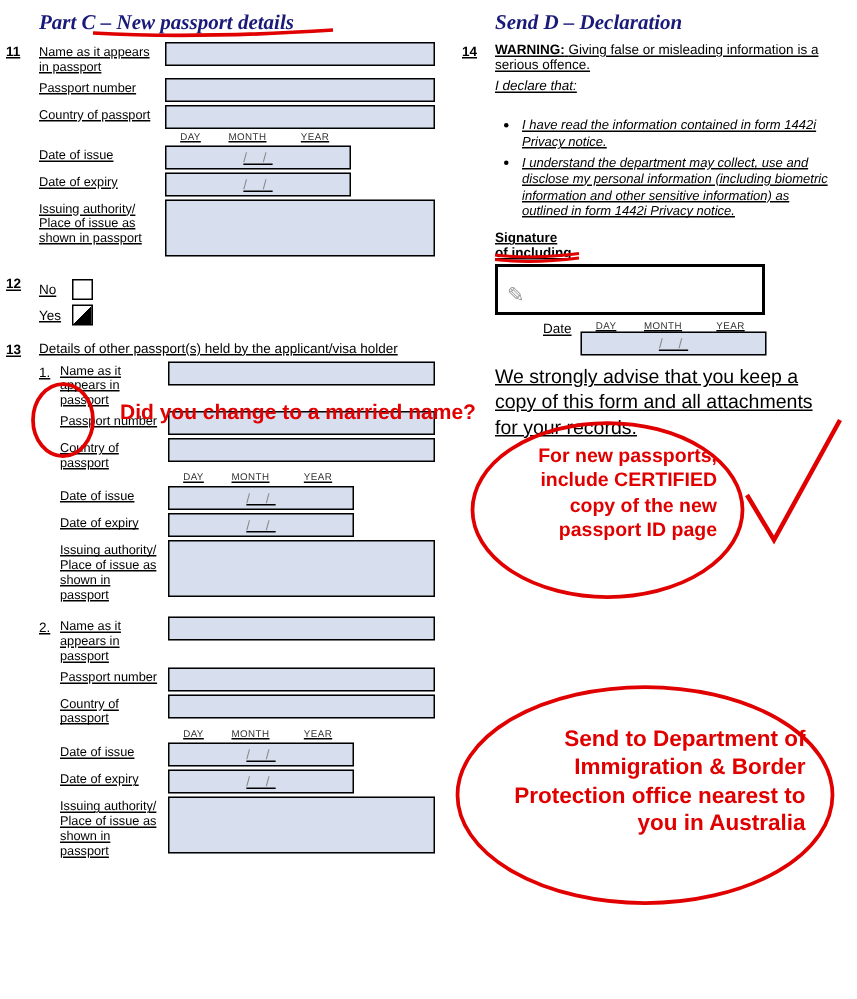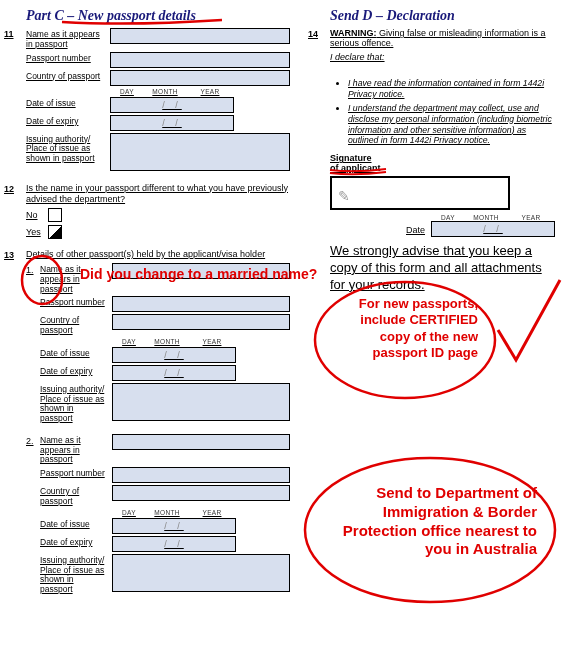--- a/index.html
+++ b/index.html
@@ -53,21 +53,21 @@
   .sub { display: flex; margin-top: 4px; }
   .subnum { flex: 0 0 14px; font-size: 9px; padding-top: 2px; }
   .warn b { font-weight: bold; }
   .decl { font-style: italic; margin-top: 4px; font-size: 9px; }
   ul.bul { list-style: disc; padding-left: 18px; margin-top: 16px; }
   ul.bul li { font-style: italic; font-size: 8.7px; line-height: 1.25; margin-bottom: 3px; }
   .siglabel { font-weight: bold; font-size: 9px; margin-top: 8px; line-height:1.1;}
   .sigbox { border: 2px solid #000; height: 34px; width: 180px; margin-top:2px; position: relative; }
   .sigbox .pen { position:absolute; left:6px; bottom:4px; font-size:14px; color:#999;}
   .advise { font-size: 13px; line-height: 1.3; margin-top: 6px; }
-  .datewrap-r { display:flex; align-items:flex-end; margin-top:4px; margin-left: 76px;}
+  .datewrap-r { display:flex; align-items:flex-start; margin-top:4px; margin-left: 32px;}
   .datewrap-r .dlbl{font-size:9px; margin-right:6px; padding-bottom:2px;}
 
   
   .anno { position: absolute; pointer-events: none; }
   .red-text {
     color: #e00000;
     font-family: Arial, sans-serif;
     font-weight: bold;
     font-size: 13px;
     line-height: 1.25;
@@ -119,21 +119,20 @@
         <div class="row">
           <div class="lbl">Issuing authority/ Place of issue as shown in passport</div>
           <div class="inp-tall"></div>
         </div>
       </div>
     </div>
 
     <div class="q" style="margin-top:10px;">
       <div class="qnum">12</div>
       <div class="qbody">
-        <div class="q12text">Is the name in your passport different to what you have previously advised the department?</div>
         <div class="yn">
           <div class="yn-lbl">No</div>
           <div class="yn-box"></div>
         </div>
         <div class="yn">
           <div class="yn-lbl">Yes</div>
           <div class="yn-arrow"></div>
         </div>
       </div>
     </div>
@@ -236,21 +235,21 @@
           <b>WARNING:</b>
           <span>Giving false or misleading information is a serious offence.</span>
         </div>
         <div class="decl">I declare that:</div>
         <ul class="bul">
           <li>I have read the information contained in form 1442i Privacy notice.</li>
           <li>I understand the department may collect, use and disclose my personal information (including biometric information and other sensitive information) as outlined in form 1442i Privacy notice.</li>
         </ul>
         <div class="siglabel">
           <span>Signature</span><br>
-          <span>of applicant</span>
+          <span>of including</span>
         </div>
         <div class="sigbox">
             <span class="pen">✎</span>
           </div>
         <div class="datewrap-r">
           <div class="dlbl">Date</div>
           <div>
             <div class="datehdr">
                 <span class="dh-d">DAY</span>
                 <span class="dh-m">MONTH</span>

